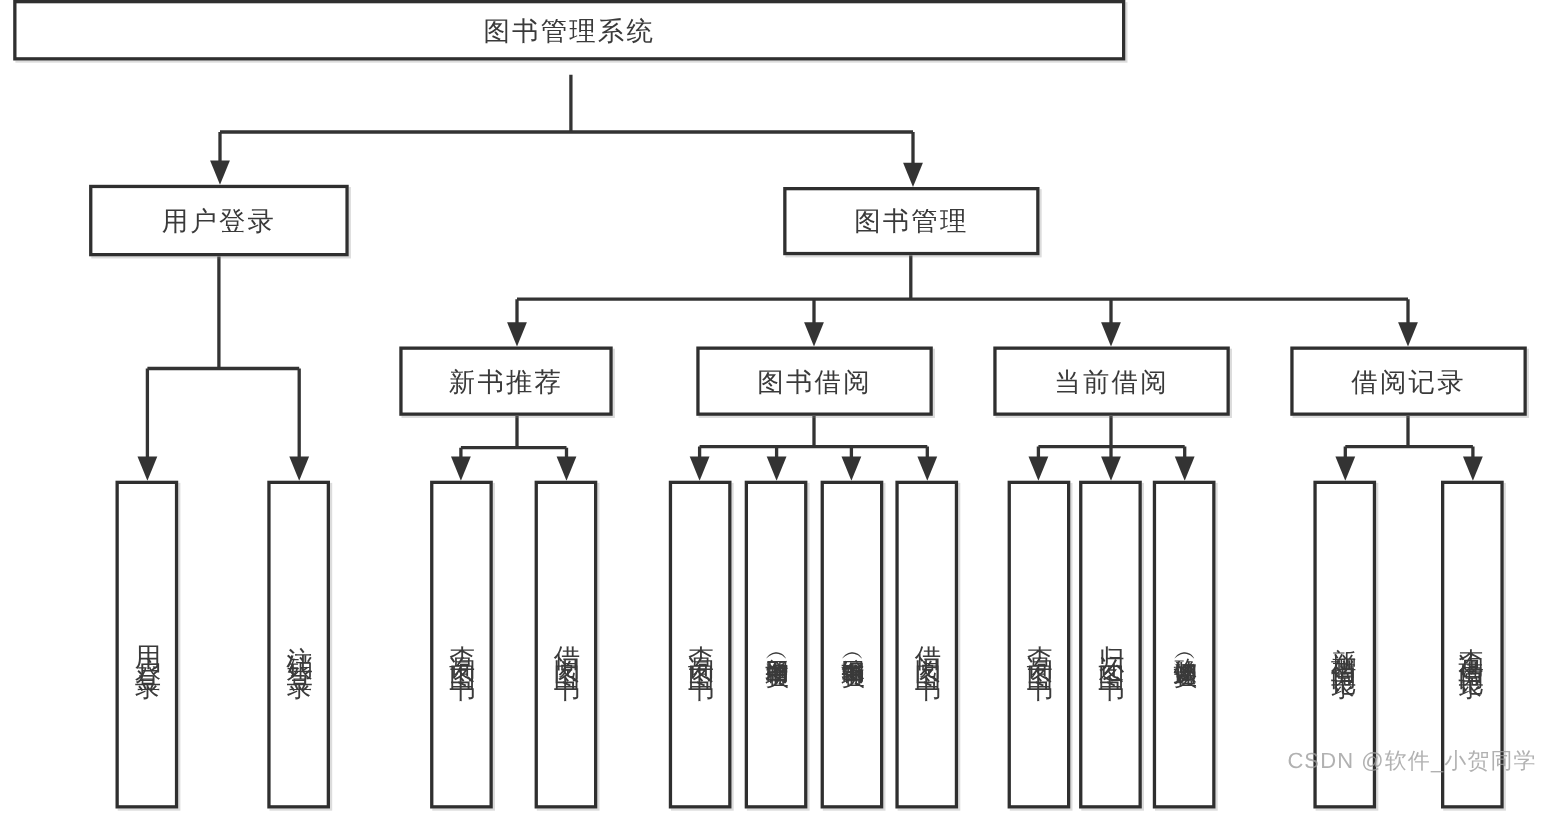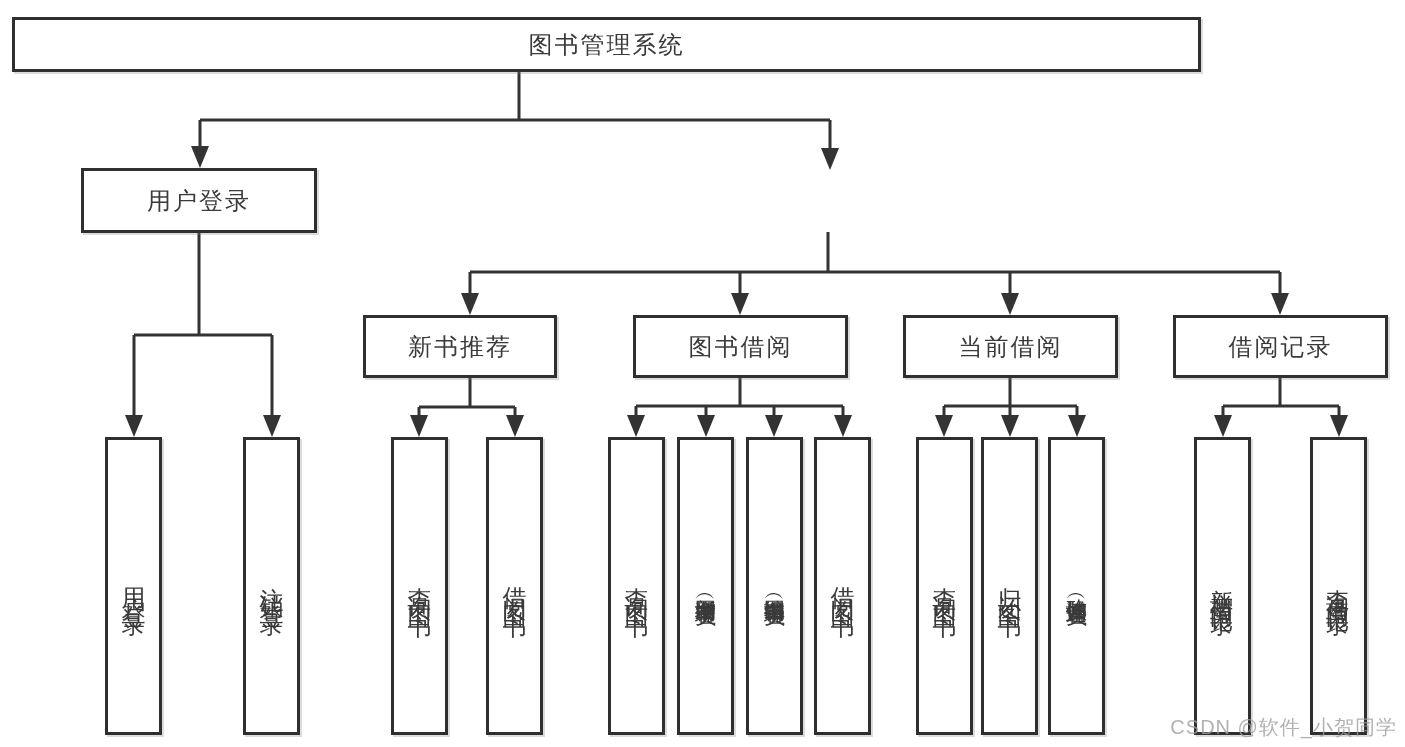--- a/index.html
+++ b/index.html
@@ -38,21 +38,21 @@
     text-orientation: mixed;
     font-size: 24px;
     color: #3a3a3a;
     letter-spacing: 9px;
     white-space: nowrap;
   }
   .vbox.med span { font-size: 23px; letter-spacing: 5px; }
   .vbox.long span { font-size: 21px; letter-spacing: 1px; }
   .watermark {
     position: absolute;
-    top: 714px;
+    top: 678px;
     right: 8px;
     z-index: 5;
     font-size: 20px;
     color: rgba(158,158,158,0.8);
     letter-spacing: 1px;
     white-space: nowrap;
   }
 </style>
 </head>
 <body>
@@ -86,26 +86,29 @@
       <polygon points="765,415 783,415 774,437"></polygon>
       <polygon points="834,415 852,415 843,437"></polygon>
       <polygon points="935,415 953,415 944,437"></polygon>
       <polygon points="1001,415 1019,415 1010,437"></polygon>
       <polygon points="1068,415 1086,415 1077,437"></polygon>
       <polygon points="1214,415 1232,415 1223,437"></polygon>
       <polygon points="1330,415 1348,415 1339,437"></polygon>
     </g>
   </svg>
 
-  <div class="hbox" style="left:12px; top:17px; width:1189px; height:55px">
+  <div class="hbox" style="left:12px; top:0; width:1011px; height:55px">
     <span>图书管理系统</span>
   </div>
 
   <div class="hbox" style="left:81px; top:168px; width:236px; height:65px">
     <span>用户登录</span>
+  </div>
+  <div class="hbox" style="left:712px; top:170px; width:233px; height:62px">
+    <span>图书管理</span>
   </div>
 
   <div class="hbox" style="left:363px; top:315px; width:194px; height:63px">
     <span>新书推荐</span>
   </div>
   <div class="hbox" style="left:633px; top:315px; width:215px; height:63px">
     <span>图书借阅</span>
   </div>
   <div class="hbox" style="left:1173px; top:315px; width:215px; height:63px">
     <span>借阅记录</span>

